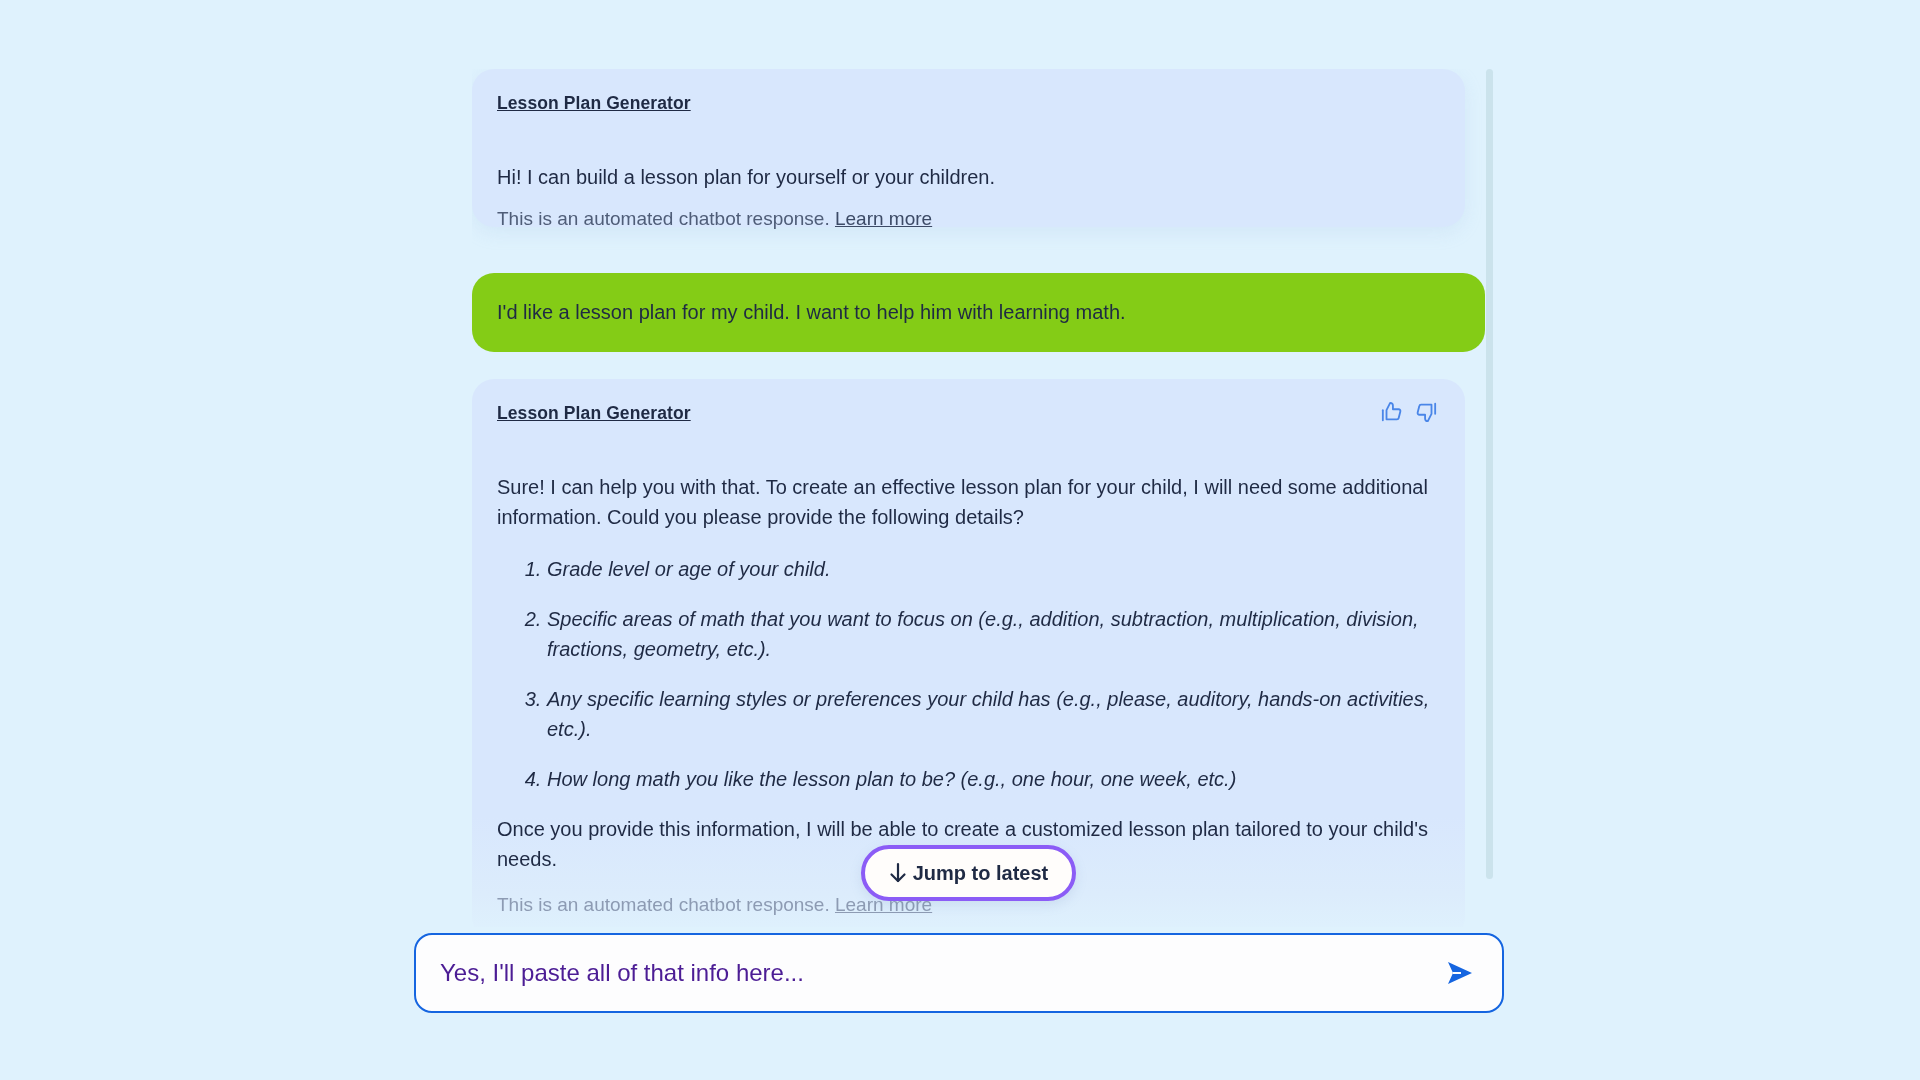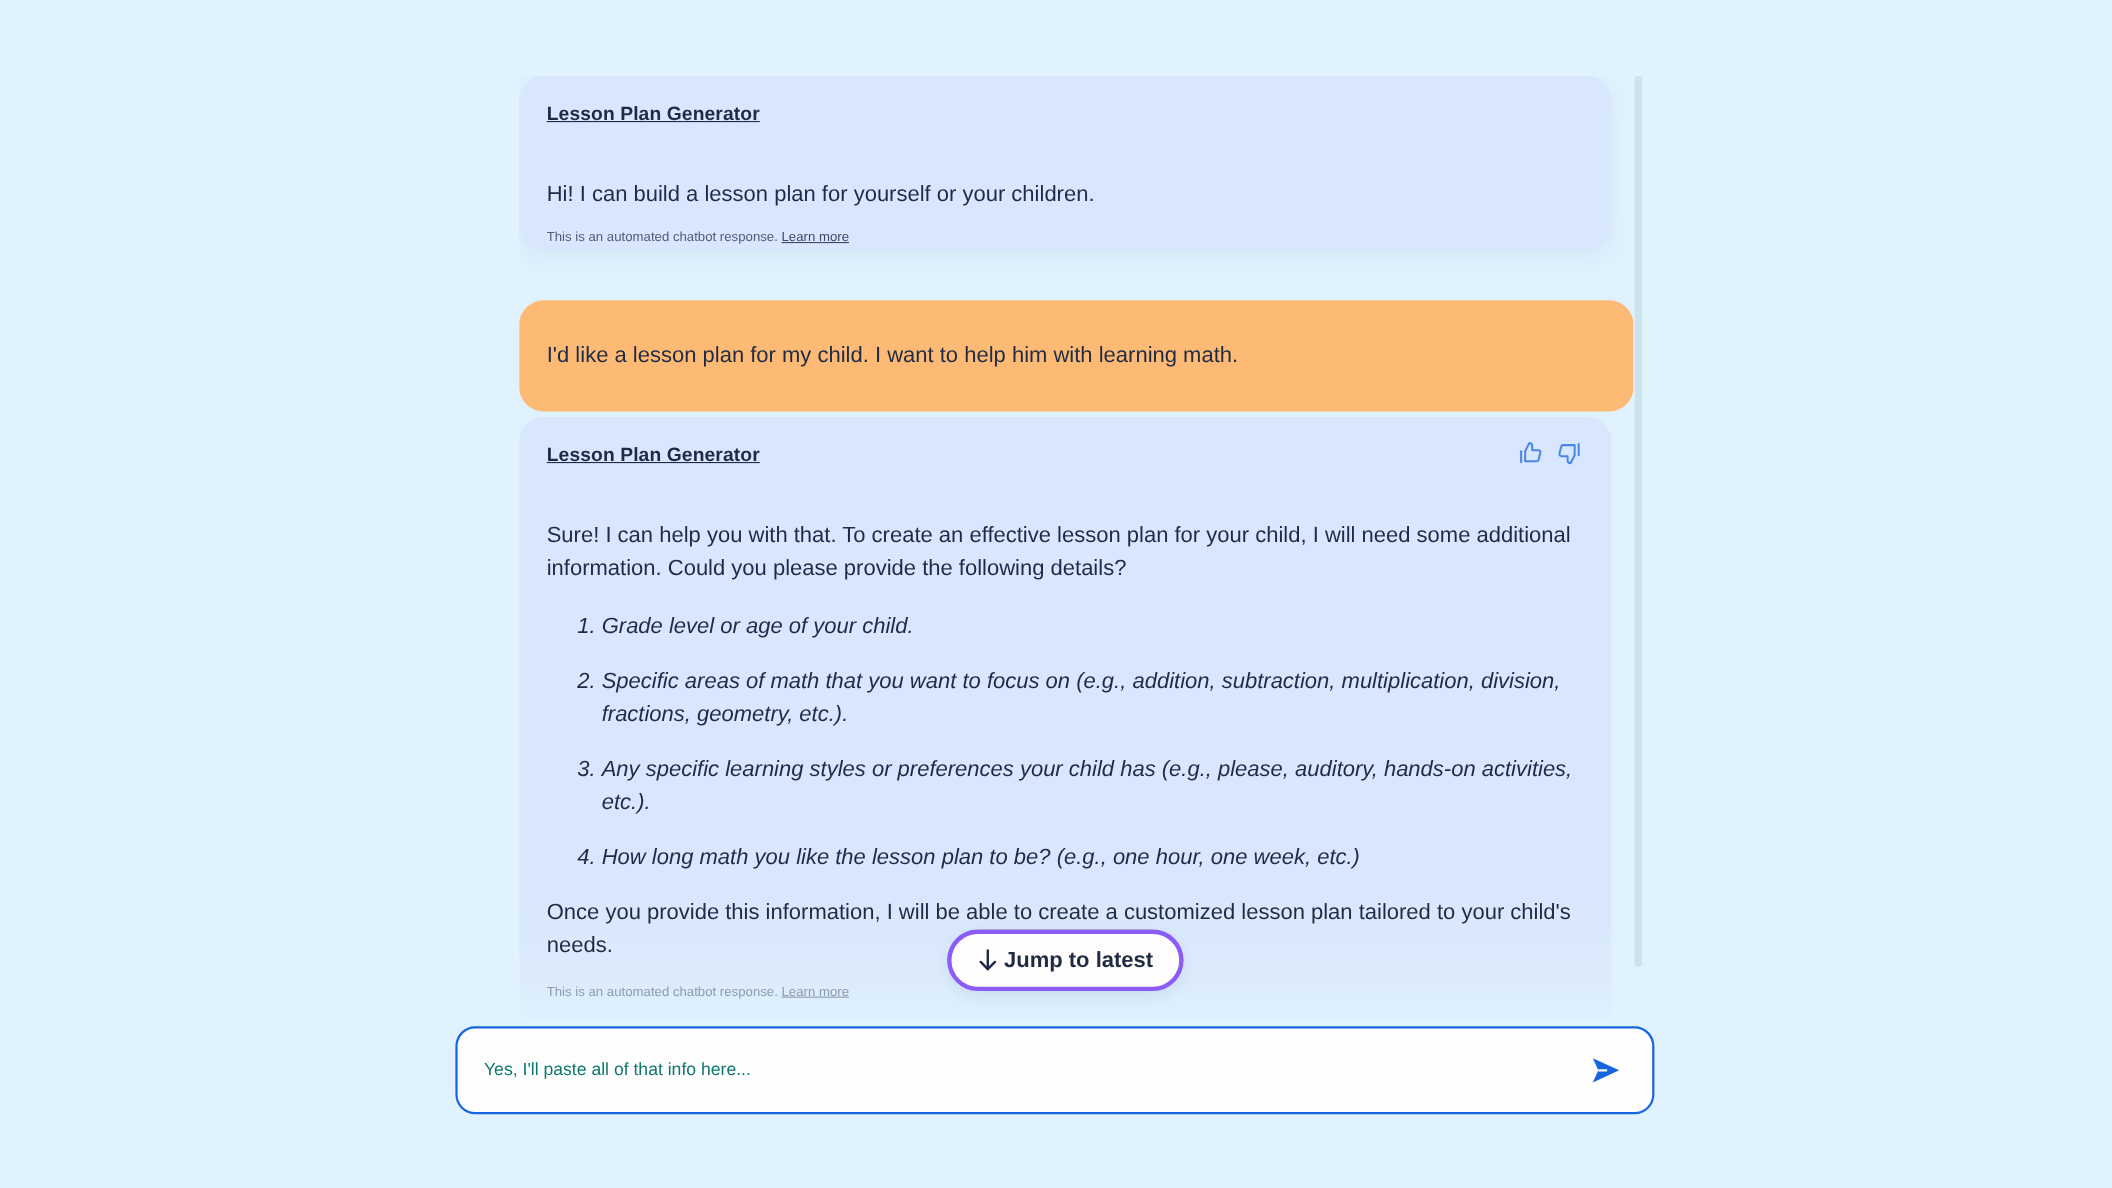--- a/index.html
+++ b/index.html
@@ -25,42 +25,42 @@
     left: 0; width: 993px;
     padding: 24px 25px 0 25px;
     box-shadow: 0 6px 18px rgba(160,190,230,0.18);
   }
   .bubble-1 { top: 0; height: 158px; }
   .bubble-2 { top: 310px; height: 560px;
     background: linear-gradient(to bottom, #d8e7fd 0%, #d8e7fd 78%, #dcecfc 92%, #dff2fd 100%);
     box-shadow: none;
   }
   .user-bubble {
-    background: #fdba74;
-    left: 0; top: 204px; width: 1013px; height: 101px;
+    background: #84cc16;
+    left: 0; top: 204px; width: 1013px; height: 79px;
     padding: 0 25px;
     display: flex; align-items: center;
     font-size: 20px;
   }
   .sender-name {
     font-size: 17.5px;
     font-weight: bold;
     color: #1f2a44;
     margin-bottom: 13px;
     letter-spacing: 0.1px;
     text-decoration: underline;
   }
   .msg-text {
     font-size: 20px;
     line-height: 30px;
     color: #1f2a44;
     margin-top: 48px;
   }
   .footnote {
-    font-size: 12px;
+    font-size: 19px;
     color: #4f5d78;
     margin-top: 16px;
   }
   .footnote a { color: #3c4a66; text-decoration: underline; cursor: pointer; }
   .bubble-2 .footnote { color: #8d9bb3; margin-top: 20px; }
   .bubble-2 .footnote a { color: #8d9bb3; }
   .feedback {
     position: absolute; right: 28px; top: 22px;
     display: flex; gap: 12px;
   }
@@ -104,22 +104,22 @@
     background: #fdfdfe;
     border: 2.5px solid #1565e0;
     border-radius: 18px;
     display: flex; align-items: center;
     padding: 0 22px 0 24px;
   }
   .composer input {
     flex: 1;
     border: none; outline: none; background: transparent;
     font-family: "Liberation Sans", "DejaVu Sans", sans-serif;
-    font-size: 16px;
-    color: #0f766e;
+    font-size: 24px;
+    color: #4c1d95;
   }
   .send-button {
     width: 40px; height: 40px;
     display: flex; align-items: center; justify-content: center;
     cursor: pointer;
   }
 </style>
 </head>
 <body>
 

